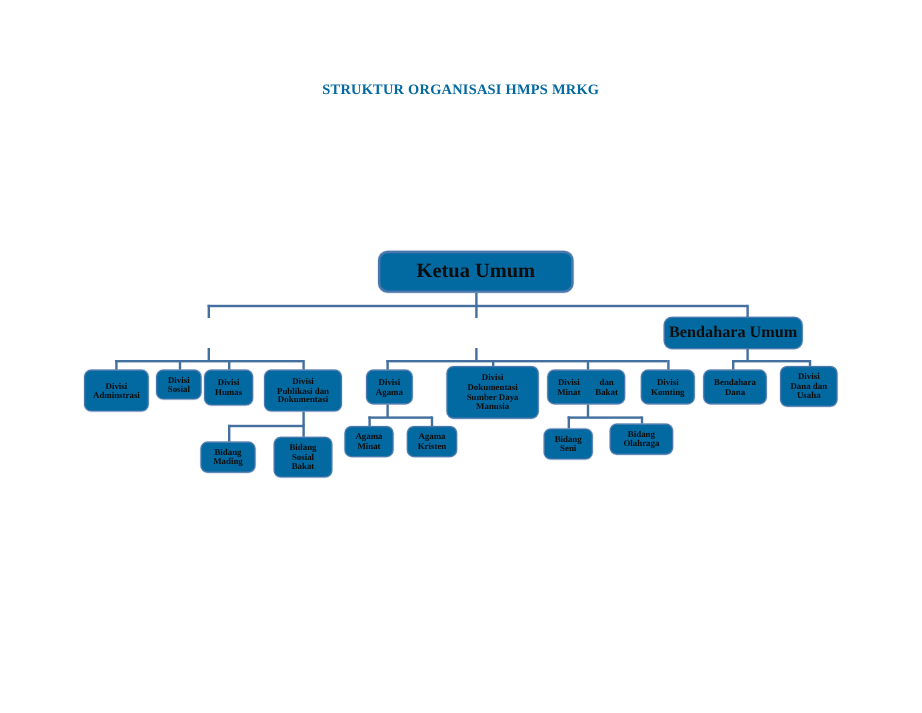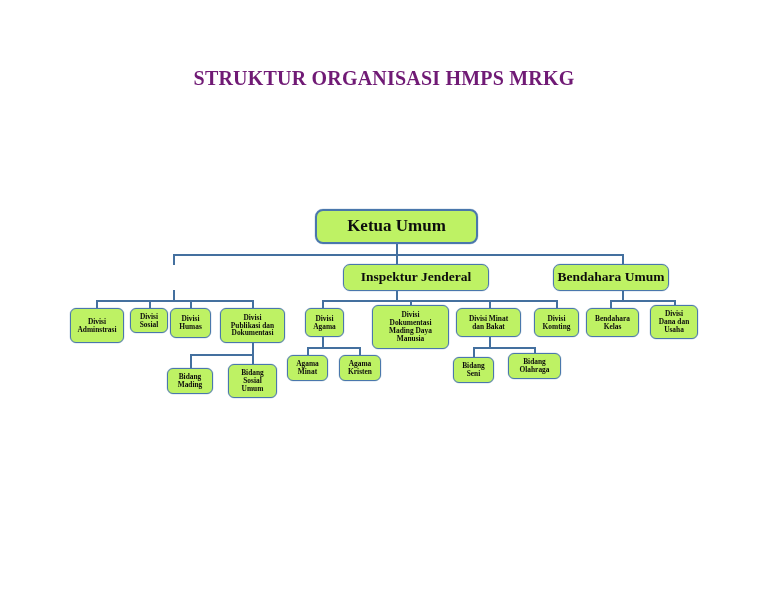--- a/index.html
+++ b/index.html
@@ -16,42 +16,42 @@
     font-family: "Liberation Serif", "DejaVu Serif", serif;
   }
 
   
   #chart-title {
     position: absolute;
     left: 0;
     top: 67px;
     width: 768px;
     text-align: center;
-    font-size: 20px;
+    font-size: 12px;
     font-weight: bold;
     letter-spacing: 0.2px;
-    color: #701a75;
+    color: #0369a1;
     font-family: "Liberation Serif", "DejaVu Serif", serif;
   }
 
   
   .conn {
     position: absolute;
     background: #44709f;
   }
   .conn.v { width: 2px; }
   .conn.h { height: 2px; }
 
   
   .node {
     position: absolute;
     box-sizing: border-box;
     border: 1.6px solid #4a77ac;
     border-radius: 6px;
-    background: #bef264;
+    background: #0369a1;
     color: #0d0d0d;
     font-weight: bold;
     text-align: center;
     display: flex;
     align-items: center;
     justify-content: center;
     line-height: 1.06;
     font-family: "Liberation Serif", "DejaVu Serif", serif;
     box-shadow: 0 0 0 0.5px rgba(74,119,172,0.25);
   }
@@ -117,23 +117,20 @@
   <div class="conn v" style="left:622px; top:290px; height:11px;"></div>
   <div class="conn h" style="left:610px; top:300px; width:65px;"></div>
   <div class="conn v" style="left:610px; top:300px; height:8px;"></div>
   <div class="conn v" style="left:674px; top:300px; height:5px;"></div>
 
   <div class="node lvl1" style="left:315px; top:209px; width:163px; height:35px;">
     <span>Ketua Umum</span>
   </div>
 
 
-  <div class="node lvl2" style="left:343px; top:264px; width:146px; height:27px;">
-    <span>Inspektur Jenderal</span>
-  </div>
 
   <div class="node lvl2" style="left:553px; top:264px; width:116px; height:27px;">
     <span>Bendahara Umum</span>
   </div>
 
   <div class="node lvl3" style="left:70px; top:308px; width:54px; height:35px; flex-direction:column;">
     <span>Divisi</span>
     <span>Adminstrasi</span>
   </div>
 
@@ -154,36 +151,36 @@
   </div>
 
   <div class="node lvl4" style="left:167px; top:368px; width:46px; height:26px; flex-direction:column;">
     <span>Bidang</span>
     <span>Mading</span>
   </div>
 
   <div class="node lvl4" style="left:228px; top:364px; width:49px; height:34px; flex-direction:column;">
     <span>Bidang</span>
     <span>Sosial</span>
-    <span>Umum</span>
+    <span>Bakat</span>
   </div>
 
   <div class="node lvl3" style="left:305px; top:308px; width:39px; height:29px; flex-direction:column;">
     <span>Divisi</span>
     <span>Agama</span>
   </div>
 
   <div class="node lvl3" style="left:372px; top:305px; width:77px; height:44px; flex-direction:column;">
     <span>Divisi</span>
     <span>Dokumentasi</span>
-    <span>Mading Daya</span>
+    <span>Sumber Daya</span>
     <span>Manusia</span>
   </div>
 
-  <div class="node lvl3" style="left:456px; top:308px; width:65px; height:29px; flex-direction:column;">
+  <div class="node lvl3" style="left:456px; top:308px; width:65px; height:29px; flex-direction:row;">
     <span>Divisi Minat</span>
     <span>dan Bakat</span>
   </div>
 
   <div class="node lvl3" style="left:534px; top:308px; width:45px; height:29px; flex-direction:column;">
     <span>Divisi</span>
     <span>Komting</span>
   </div>
 
   <div class="node lvl4" style="left:287px; top:355px; width:41px; height:26px; flex-direction:column;">
@@ -201,21 +198,21 @@
     <span>Seni</span>
   </div>
 
   <div class="node lvl4" style="left:508px; top:353px; width:53px; height:26px; flex-direction:column;">
     <span>Bidang</span>
     <span>Olahraga</span>
   </div>
 
   <div class="node lvl3" style="left:586px; top:308px; width:53px; height:29px; flex-direction:column;">
     <span>Bendahara</span>
-    <span>Kelas</span>
+    <span>Dana</span>
   </div>
 
   <div class="node lvl3" style="left:650px; top:305px; width:48px; height:34px; flex-direction:column;">
     <span>Divisi</span>
     <span>Dana dan</span>
     <span>Usaha</span>
   </div>
 
 </div>
 

